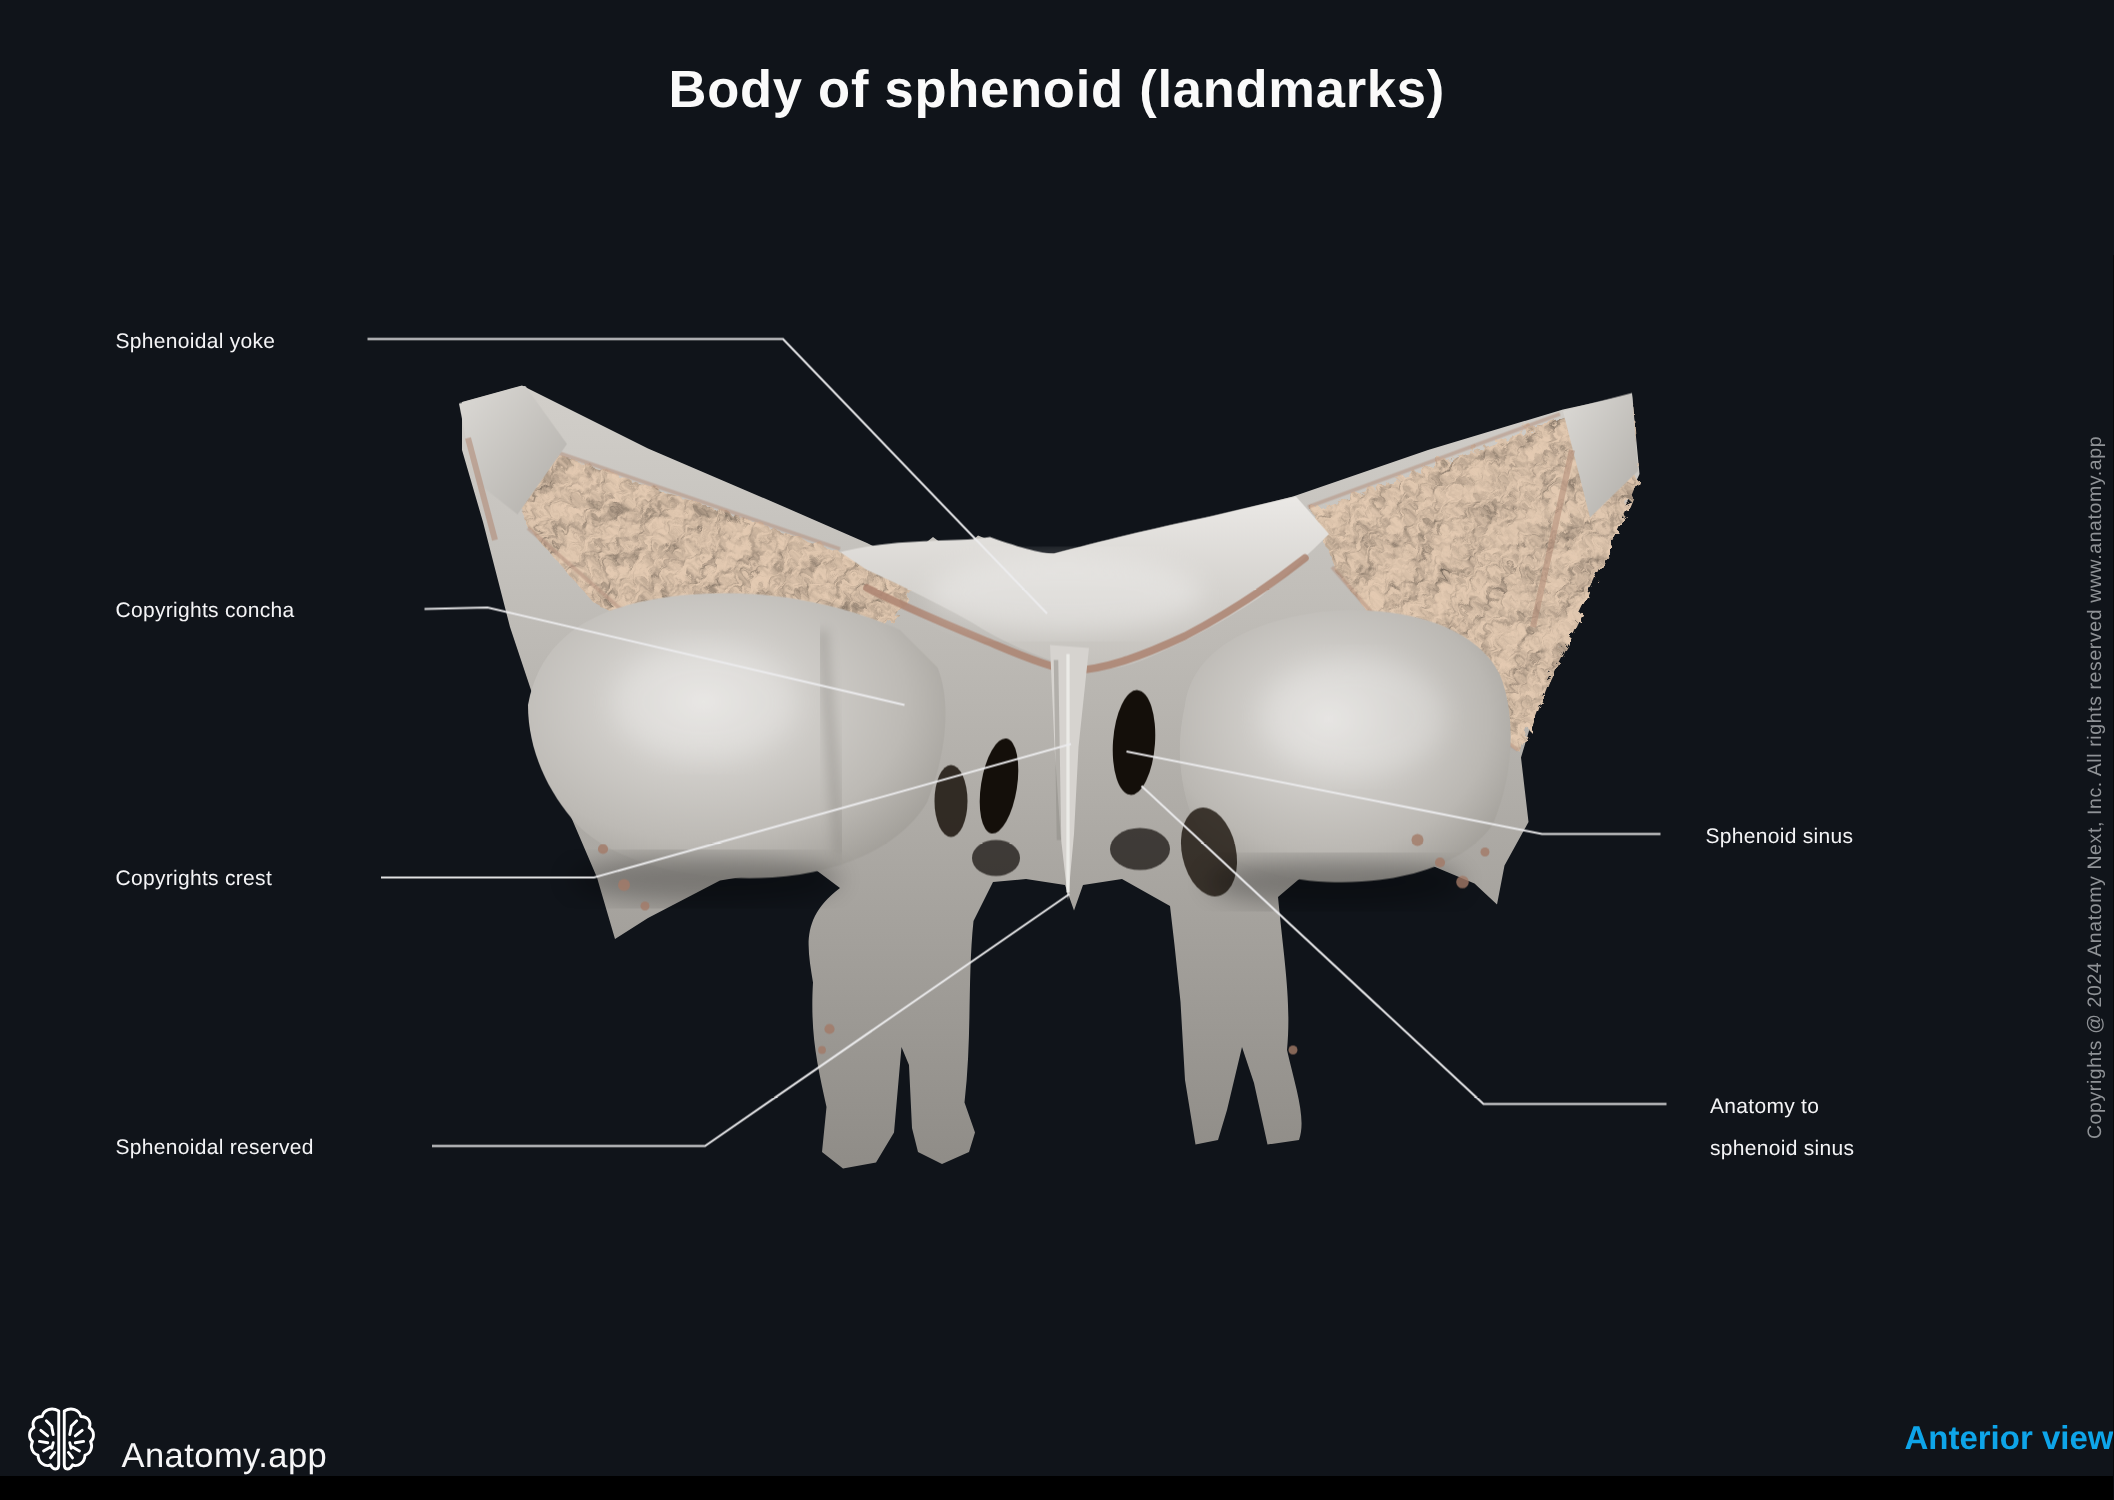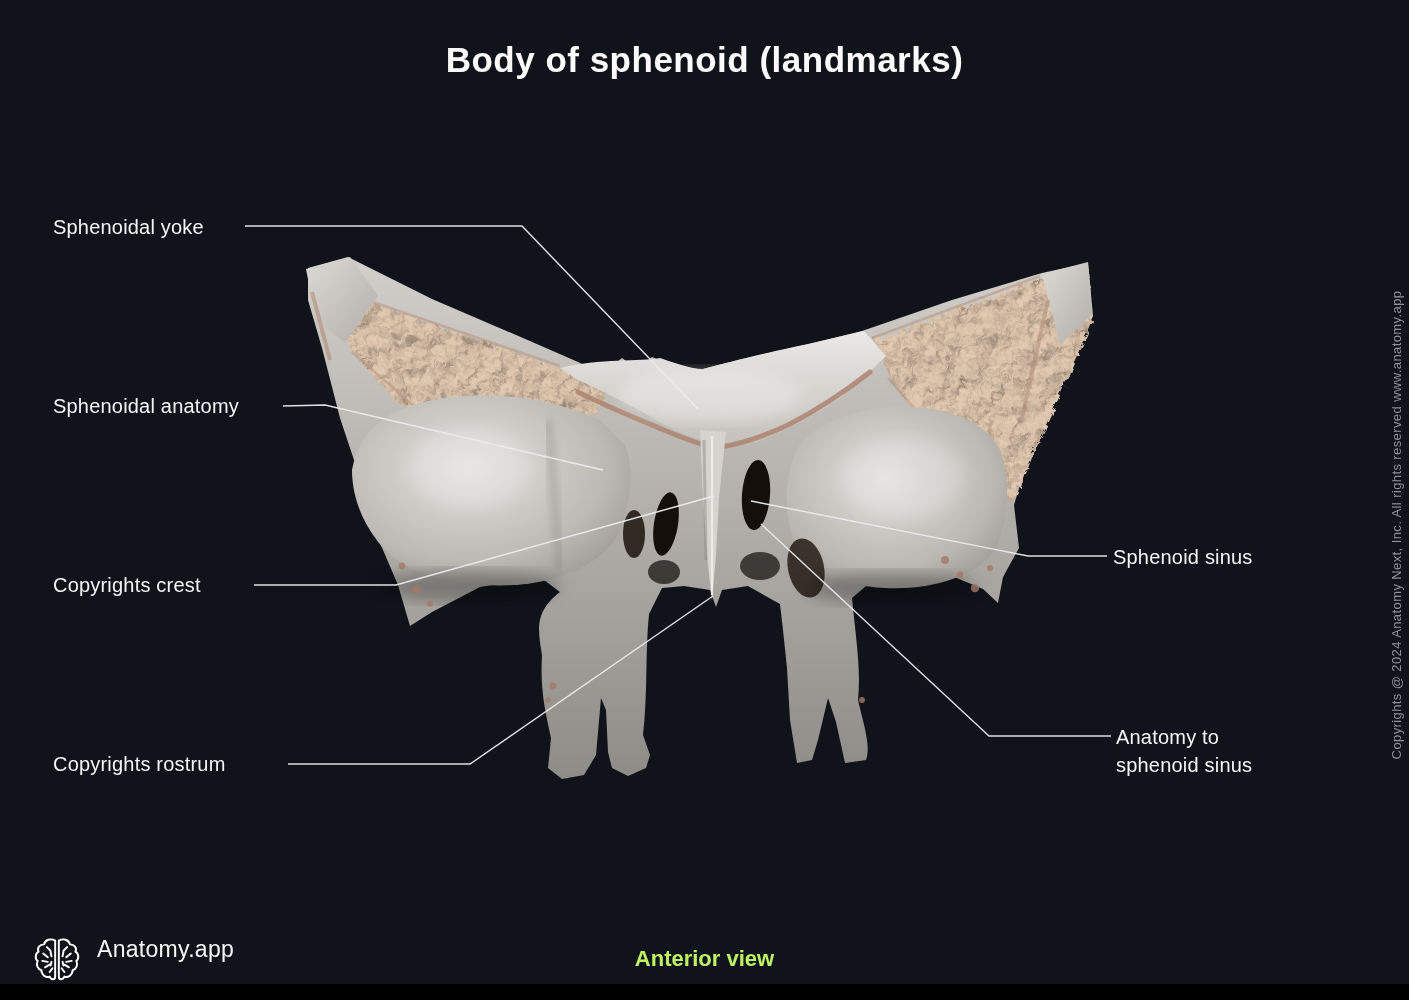--- a/index.html
+++ b/index.html
@@ -20,42 +20,42 @@
   }
   .page-title{
     position:absolute;top:40px;left:0;right:0;
     text-align:center;
     font-size:35px;font-weight:700;letter-spacing:.5px;
     color:#fafafa;
   }
   .bone-svg{position:absolute;inset:0;}
   .anno{
     position:absolute;
-    font-size:20px;line-height:28px;font-weight:400;
+    font-size:14px;line-height:28px;font-weight:400;
     color:var(--text_primary);
-    white-space:nowrap;letter-spacing:.2px;
+    white-space:nowrap;letter-spacing:.2px;margin-left:24px;
   }
   .anno.multiline{white-space:pre-line;}
   .copyright{
     position:absolute;
     left:1396px;top:525px;
     transform:translate(-50%,-50%) rotate(-90deg);
     white-space:nowrap;
     font-size:13px;letter-spacing:.4px;
     color:var(--copyright_text);
   }
   .footer-brand{
-    position:absolute;left:34px;top:936px;
-    display:flex;align-items:flex-start;gap:17px;
+    position:absolute;left:18px;top:936px;
+    display:flex;align-items:flex-end;gap:17px;
   }
   .brand-text{font-size:23px;letter-spacing:.3px;color:#f6f6f7;}
   .view-caption{
     position:absolute;left:0;right:0;top:946px;
-    text-align:center;
-    font-size:22px;font-weight:600;color:#bef264;
+    text-align:right;
+    font-size:22px;font-weight:600;color:#0ea5e9;
   }
 </style>
 </head>
 <body>
 
 <div class="poster">
 
   <div class="page-title">Body of sphenoid (landmarks)</div>
 
   <svg class="bone-svg" viewBox="0 0 1409 1000">
@@ -182,23 +182,23 @@
       <polyline points="245,226 522,226 698,409"></polyline>
       <polyline points="283,406 325,405 603,470"></polyline>
       <polyline points="254,585 396,585 714,496"></polyline>
       <polyline points="288,764 470,764 713,596"></polyline>
       <polyline points="1107,556 1028,556 751,501"></polyline>
       <polyline points="1111,736 989,736 761,524"></polyline>
     </g>
   </svg>
 
   <div class="anno" style="left:53px;top:213px">Sphenoidal yoke</div>
-  <div class="anno" style="left:53px;top:392px">Sphenoidal anatomy</div>
+  <div class="anno" style="left:53px;top:392px">Copyrights concha</div>
   <div class="anno" style="left:53px;top:571px">Copyrights crest</div>
-  <div class="anno" style="left:53px;top:750px">Copyrights rostrum</div>
+  <div class="anno" style="left:53px;top:750px">Sphenoidal reserved</div>
   <div class="anno" style="left:1113px;top:543px">Sphenoid sinus</div>
   <div class="anno multiline" style="left:1116px;top:723px">Anatomy to
 sphenoid sinus</div>
 
   <div class="copyright">Copyrights @ 2024 Anatomy Next, Inc. All rights reserved www.anatomy.app</div>
 
   <div class="footer-brand">
     <svg width="46" height="48" viewBox="0 0 50 52" fill="none" stroke="#ffffff" stroke-width="2.1" stroke-linecap="round" stroke-linejoin="round">
       <g>
         <path d="M23,5 C18,2 12,4 11,9 C6,9 3,13 5,17 C1,19 1,25 4,27 C2,31 4,36 8,37 C8,42 13,46 17,44 C19,48 23,48 23,44 Z"></path>

